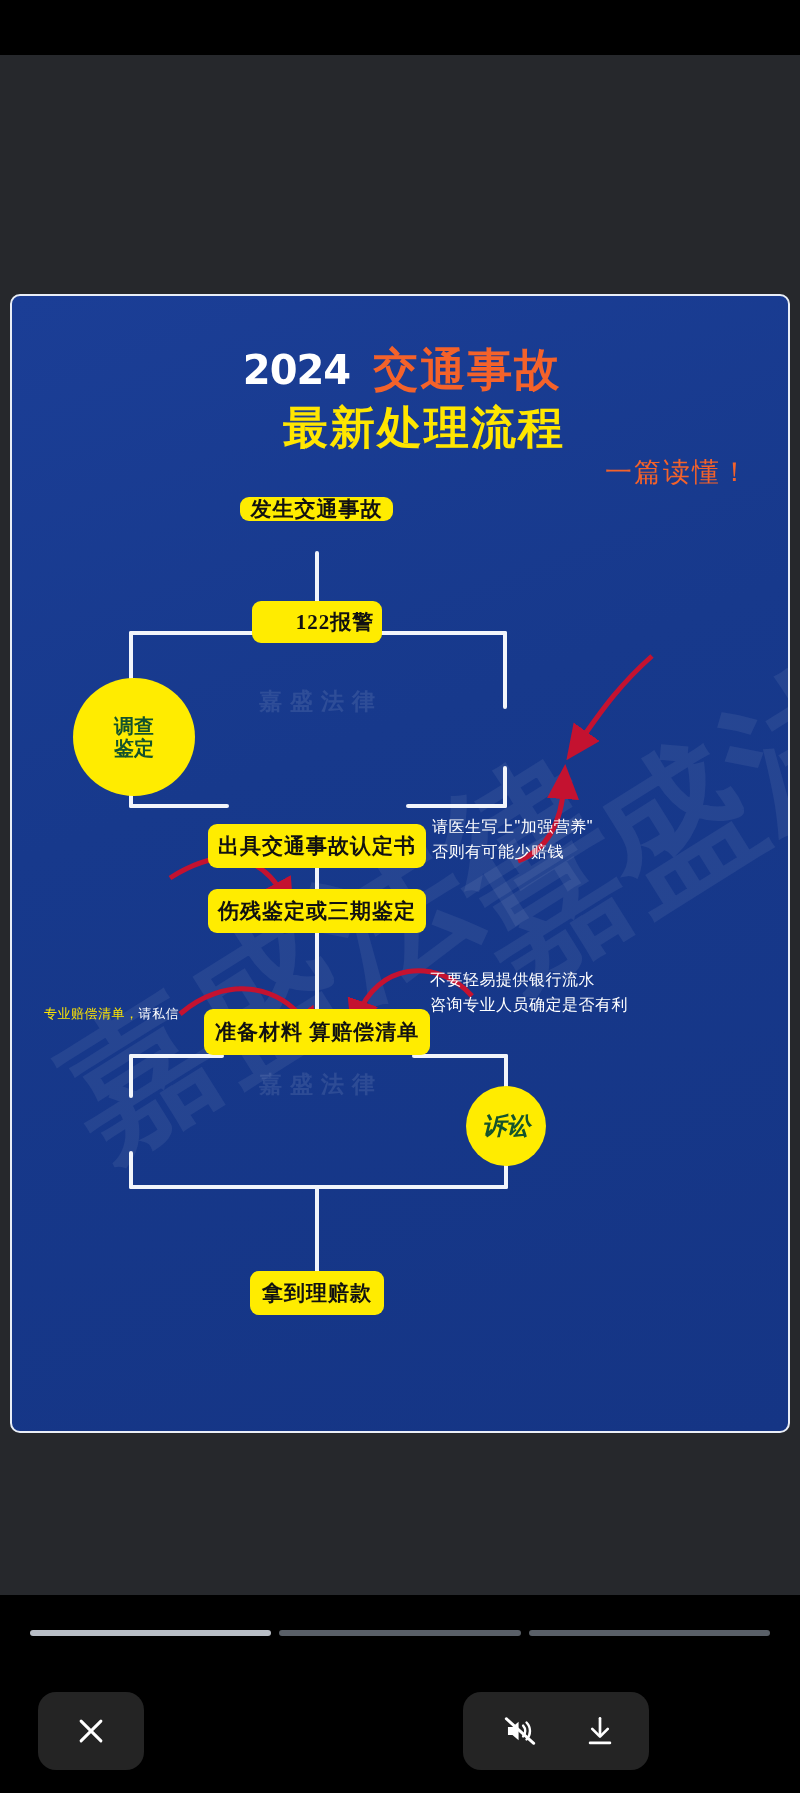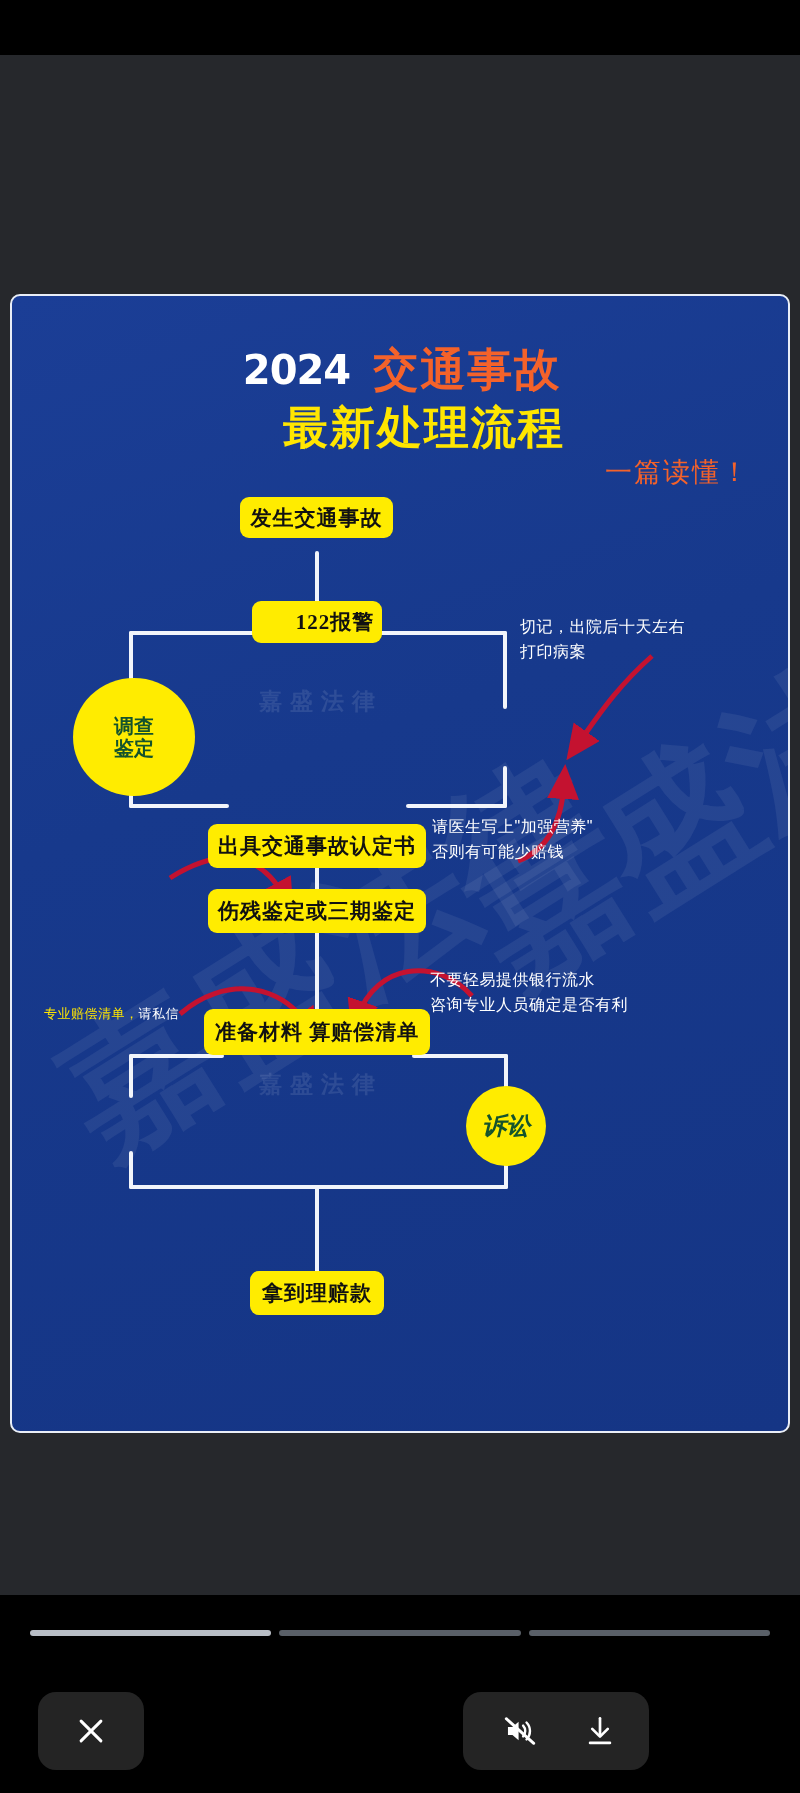--- a/index.html
+++ b/index.html
@@ -220,45 +220,41 @@
 
       <path d="M506,565 C540,552 550,520 552,488" stroke="#c41230" stroke-width="5" fill="none" marker-end="url(#ah)"></path>
 
       <path d="M158,582 C212,548 250,560 272,600" stroke="#c41230" stroke-width="5" fill="none" marker-end="url(#ah)"></path>
 
       <path d="M168,718 C212,680 268,686 296,730" stroke="#c41230" stroke-width="5" fill="none" marker-end="url(#ah)"></path>
 
       <path d="M460,700 C424,660 364,668 346,720" stroke="#c41230" stroke-width="5" fill="none" marker-end="url(#ah)"></path>
     </svg>
 
-    <div class="node" style="left:228px; top:201px; width:153px; height:41px; font-size:21px;">发生交通事故</div>
+    <div class="node" style="left:228px; top:201px; width:153px; height:24px; font-size:21px;">发生交通事故</div>
 
     <div class="node" style="left:240px; top:305px; width:130px; height:42px; font-size:21px;padding-left:36px;">122报警</div>
 
     <div class="circle" style="left:61px; top:382px; width:122px; height:118px; font-size:20px; flex-direction:column;">
       <span>调查</span>
       <span>鉴定</span>
     </div>
 
 
     <div class="node" style="left:196px; top:488px; width:218px; height:44px; font-size:21px;margin-top:40px;">出具交通事故认定书</div>
 
     <div class="node" style="left:192px; top:713px; width:226px; height:46px; font-size:21px;">准备材料 算赔偿清单</div>
 
     <div class="node" style="left:196px; top:593px; width:218px; height:44px; font-size:21px;">伤残鉴定或三期鉴定</div>
 
 
     <div class="circle" style="left:454px; top:790px; width:80px; height:80px; font-size:24px;font-style:italic;">诉讼</div>
 
     <div class="node" style="left:238px; top:975px; width:134px; height:44px; font-size:21px;">拿到理赔款</div>
 
-    <div class="note" style="left:508px; top:319px;">
-      <div>切记，出院后十天左右</div>
-      <div>打印病案</div>
-    </div>
 
     <div class="note" style="left:420px; top:519px;">
       <div>请医生写上"加强营养"</div>
       <div>否则有可能少赔钱</div>
     </div>
 
 
     <div class="note note-sm" style="left:32px; top:708px;">
       <span class="hl">专业赔偿清单，</span><span>请私信</span>
     </div>

